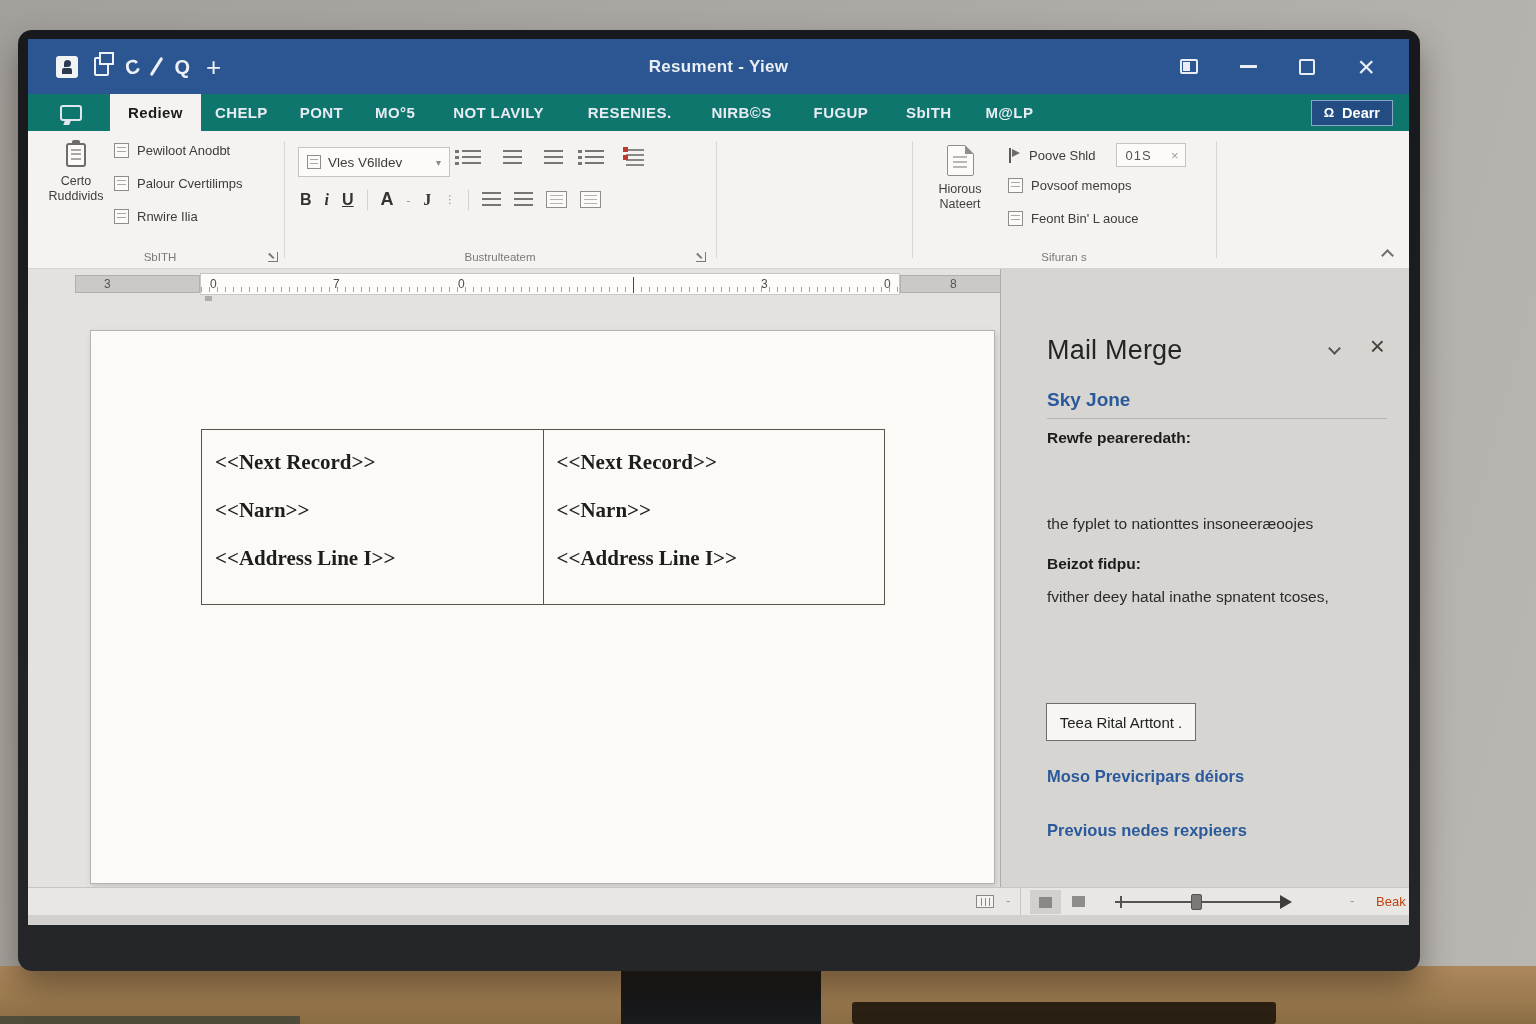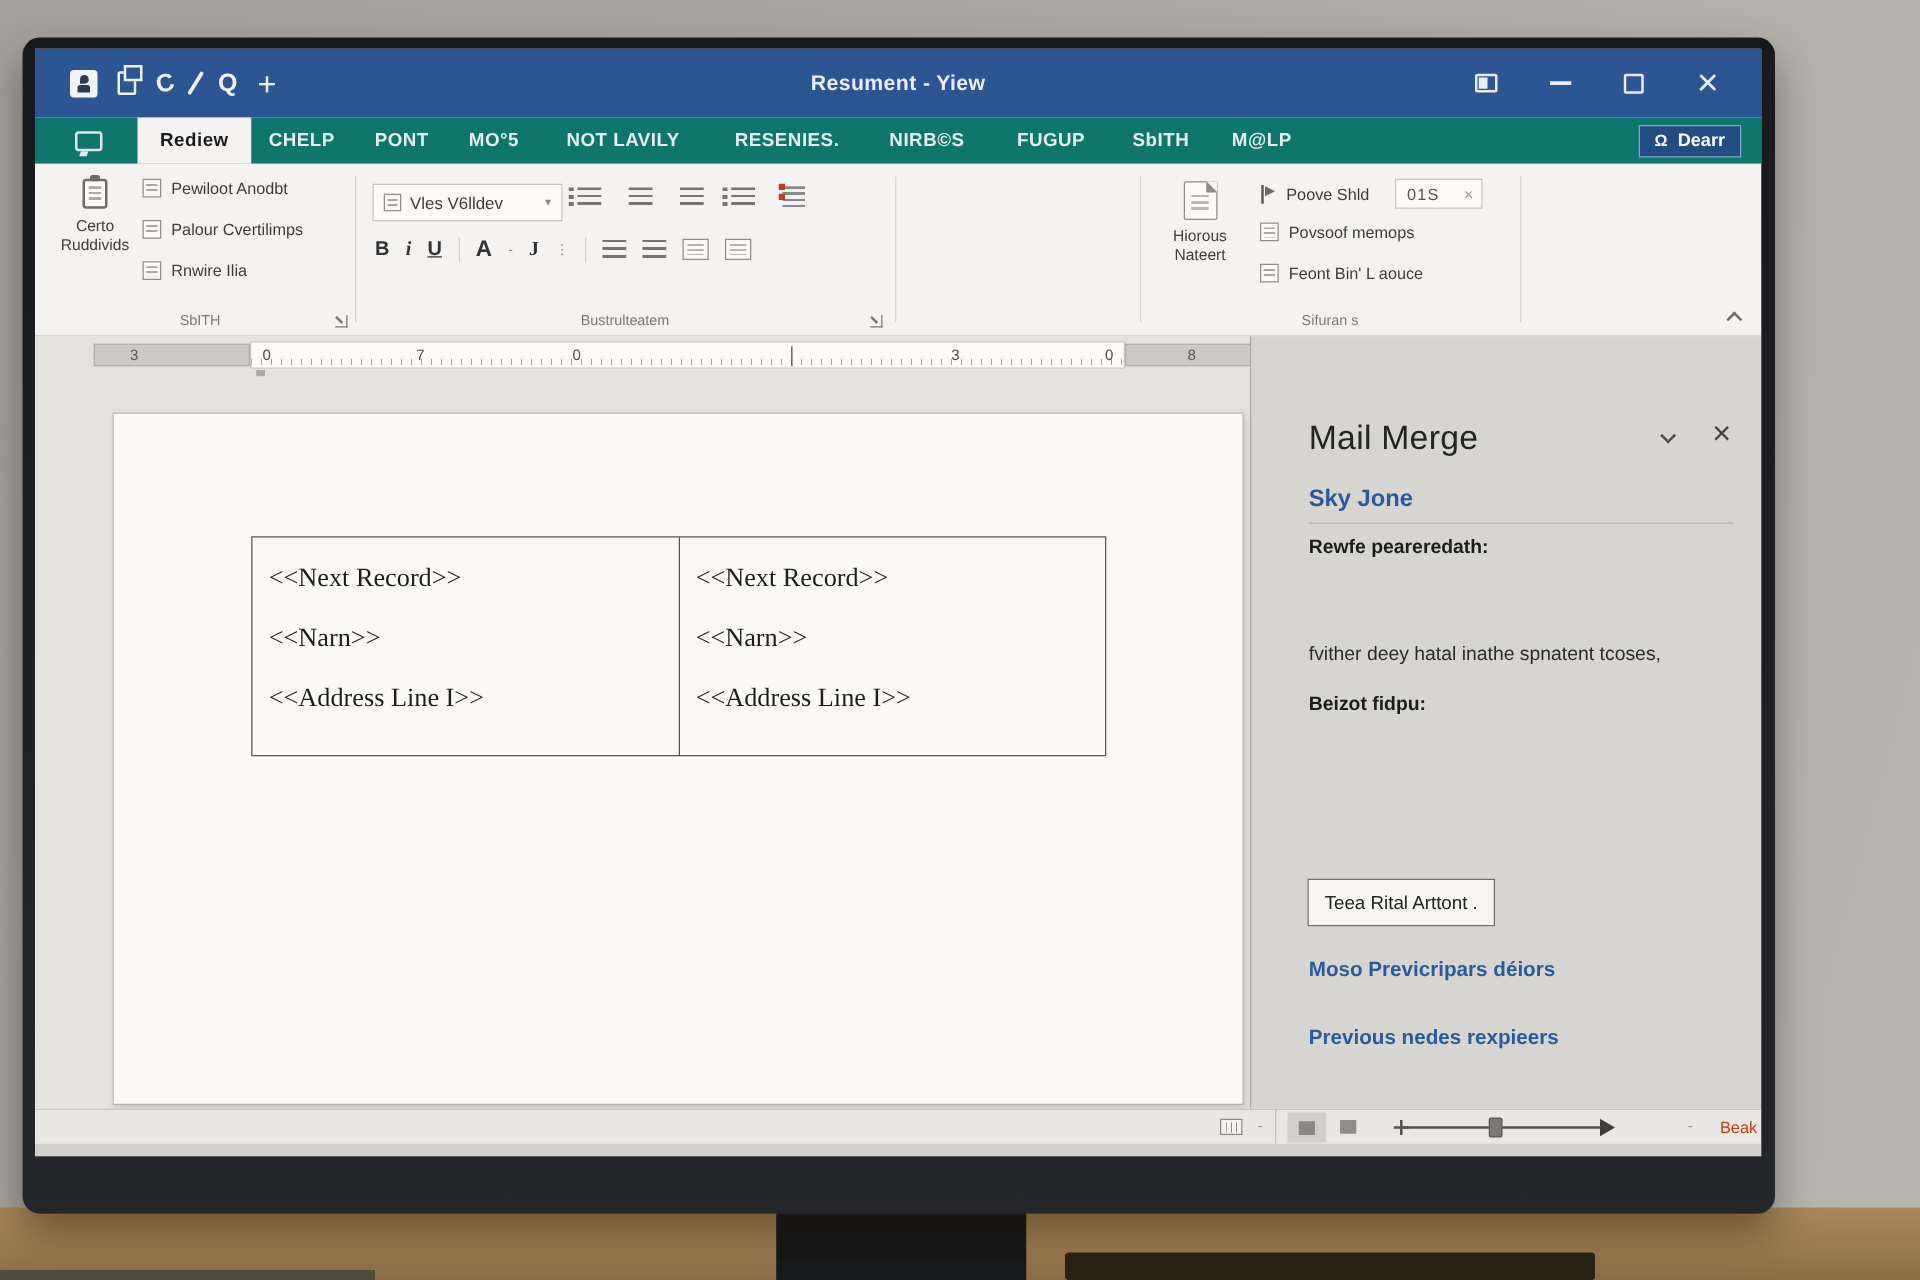--- a/index.html
+++ b/index.html
@@ -141,21 +141,21 @@
   .ruler-w{position:absolute;left:172px;top:4px;width:700px;height:22px;background:#fdfcf9;
     border:1px solid #c9c7c4;}
   .ruler-w .ticks{position:absolute;left:0;right:0;top:13px;height:5px;
     background:repeating-linear-gradient(90deg,#a5a3a0 0 1px,transparent 1px 8px);}
   .ruler-w .num{position:absolute;top:3px;font-size:12px;color:#4a4a48;}
   .ruler-w .cursor{position:absolute;left:432px;top:3px;width:1px;height:16px;background:#4a4a48;}
   .ruler-w .indent{position:absolute;left:4px;top:22px;width:7px;height:5px;background:#aeaca9;}
   .page{position:absolute;left:62px;top:61px;width:905px;height:554px;background:#fbfaf7;
     border:1px solid #b5b3b0;box-shadow:2px 3px 7px rgba(0,0,0,.13);}
   .mtable{position:absolute;left:110px;top:98px;width:684px;height:176px;
-    border:1px solid #55554f;display:flex;}
+    border:1px solid #55554f;display:flex;font-weight:bold;}
   .mcell{flex:1;border-right:1px solid #55554f;padding:8px 0 0 13px;
     font-family:"Liberation Serif","DejaVu Serif",serif;font-size:21px;color:#1d1d1b;}
   .mcell:last-child{border-right:none;}
   .mcell div{line-height:48px;white-space:nowrap;}
 
   
   .panel{position:absolute;left:972px;top:0;right:0;height:100%;background:#d7d5d2;
     border-left:1px solid #aeacaa;}
   .panel *{position:absolute;margin-top:48px;}
   .p-title{left:46px;top:18px;font-size:27px;color:#242424;letter-spacing:.2px;}
@@ -382,20 +382,21 @@
       </div>
 
       <div class="panel">
         <div class="p-title">Mail Merge</div>
         <span class="p-caret"></span>
         <span class="p-close">×</span>
         <div class="p-linktop">Sky Jone</div>
         <div class="p-div"></div>
         <div class="p-h" style="top:112px">Rewfe peareredath:</div>
         <div class="p-body">
+          <span style="position:static;display:block">the fyplet to nationttes insoneeræoojes</span>
           <span style="position:static;display:block">fvither deey hatal inathe spnatent tcoses,</span>
         </div>
         <div class="p-h" style="top:238px">Beizot fidpu:</div>
         <div class="p-btn">Teea Rital Arttont .</div>
         <div class="p-link1">Moso Previcripars déiors</div>
         <div class="p-link2">Previous nedes rexpieers</div>
       </div>
     </div>
 
     <div class="statusbar">

